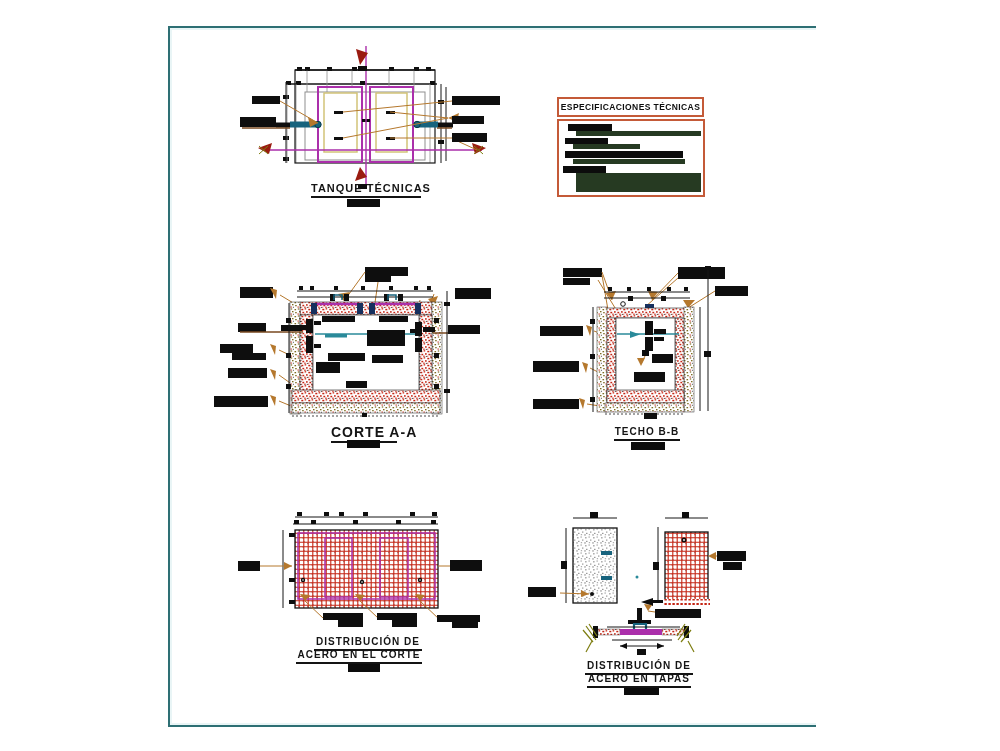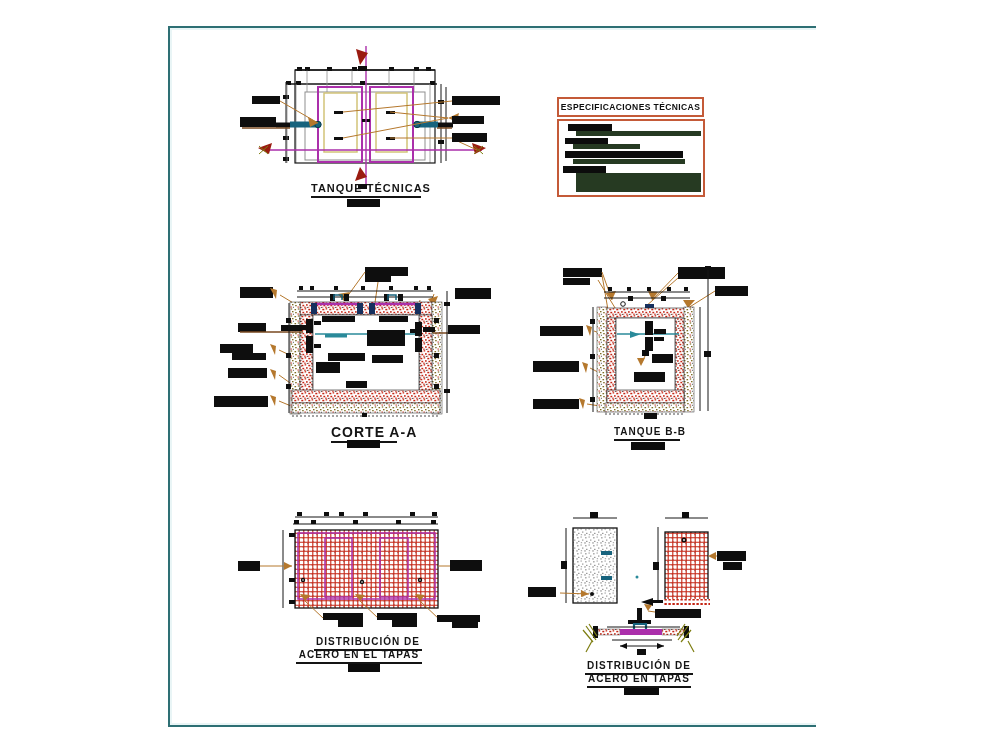--- a/index.html
+++ b/index.html
@@ -433,23 +433,23 @@
   <div class="bar green" style="left:573px;top:159px;width:112px;height:5px;"></div>
   <div class="bar" style="left:563px;top:166px;width:43px;height:7px;"></div>
   <div class="bar green" style="left:576px;top:173px;width:125px;height:19px;"></div>
 
   <div class="title" style="left:311px;top:182px;width:110px;font-size:11px;">TANQUE TÉCNICAS</div>
   <div class="scalebar" style="left:347px;top:199px;width:33px;height:8px;"></div>
 
   <div class="title" style="left:331px;top:424px;width:66px;font-size:14px;">CORTE A-A</div>
   <div class="scalebar" style="left:347px;top:440px;width:33px;height:8px;"></div>
 
-  <div class="title" style="left:614px;top:426px;width:66px;font-size:10px;">TANQUE B-B</div>
+  <div class="title" style="left:614px;top:426px;width:66px;font-size:10px;">TECHO B-B</div>
   <div class="scalebar" style="left:631px;top:442px;width:34px;height:8px;"></div>
 
   <div class="title" style="left:314px;top:636px;width:108px;font-size:10px;">DISTRIBUCIÓN DE</div>
-  <div class="title" style="left:296px;top:649px;width:126px;font-size:10px;">ACERO EN EL TAPAS</div>
+  <div class="title" style="left:296px;top:649px;width:126px;font-size:10px;">ACERO EN EL CORTE</div>
   <div class="scalebar" style="left:348px;top:664px;width:32px;height:8px;"></div>
 
   <div class="title" style="left:585px;top:660px;width:108px;font-size:10px;">DISTRIBUCIÓN DE</div>
   <div class="title" style="left:587px;top:673px;width:104px;font-size:10px;">ACERO EN TAPAS</div>
   <div class="scalebar" style="left:624px;top:688px;width:35px;height:7px;"></div>
 </div>
 
 </body></html>

